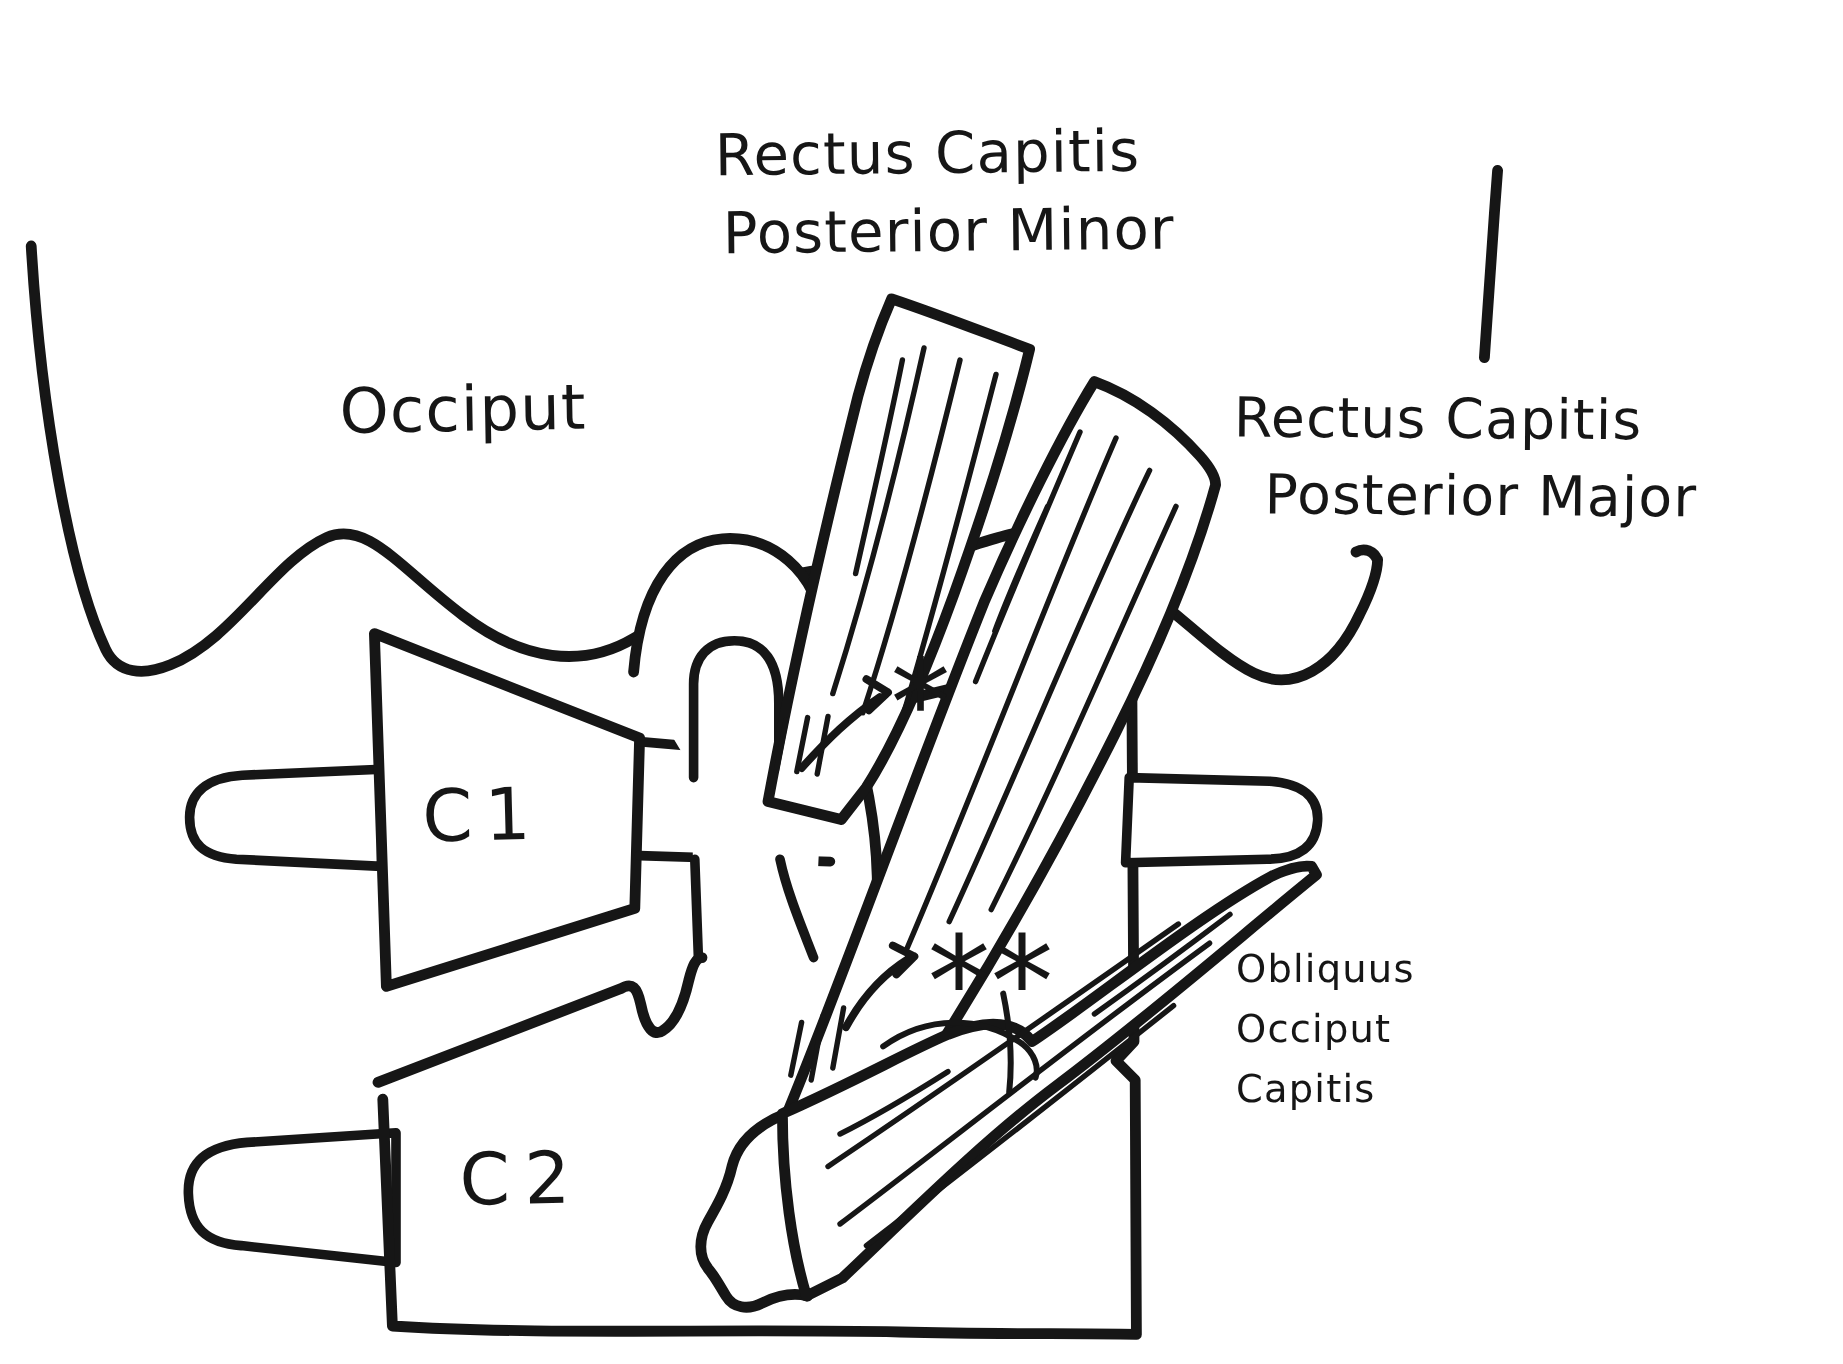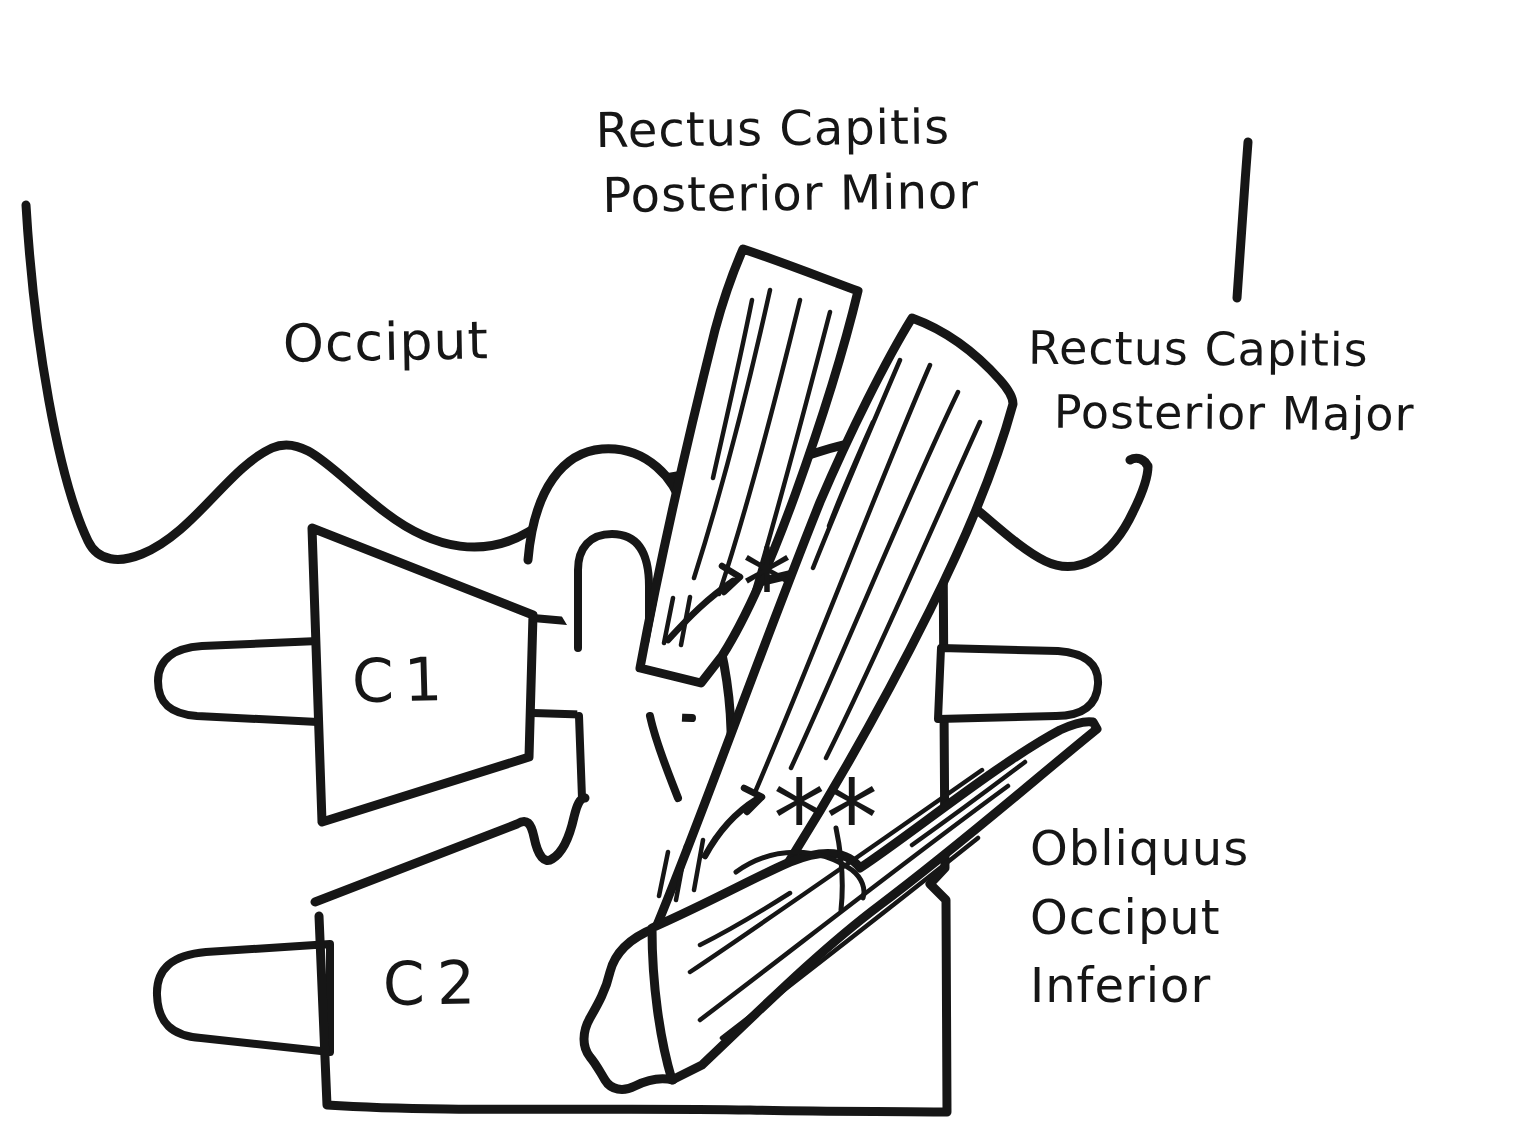--- a/index.html
+++ b/index.html
@@ -18,21 +18,21 @@
     letter-spacing:1px;
     white-space:nowrap;
     font-family:"DejaVu Sans", sans-serif;
   }
   .lbl .ln{display:block;}
   .lbl-minor{left:596px;top:100px;font-size:48px;transform:rotate(-0.6deg);}
   .lbl-minor .ln2{margin-left:6px;margin-top:8px;}
   .lbl-major{left:1028px;top:322px;font-size:46px;transform:rotate(0.4deg);}
   .lbl-major .ln2{margin-left:26px;margin-top:10px;}
   .lbl-occiput{left:283px;top:312px;font-size:52px;transform:rotate(-1deg);}
-  .lbl-obliquus{left:1030px;top:820px;font-size:48px;}
+  .lbl-obliquus{left:1030px;top:789px;font-size:32px;}
   .lbl-obliquus .ln{margin-bottom:12px;}
   .lbl-c1{left:352px;top:645px;font-size:60px;letter-spacing:10px;transform:rotate(-1.5deg);}
   .lbl-c2{left:383px;top:948px;font-size:60px;letter-spacing:12px;transform:rotate(-1deg);}
 </style>
 </head>
 <body>
 
 <div class="canvas">
 
   <svg class="sketch" width="1536" height="1137" viewBox="0 0 1536 1137" fill="none" stroke="#161616" stroke-linecap="round" stroke-linejoin="round">
@@ -155,20 +155,20 @@
   <div class="lbl lbl-major">
     <span class="ln ln1">Rectus Capitis</span>
     <span class="ln ln2">Posterior Major</span>
   </div>
 
   <div class="lbl lbl-occiput">Occiput</div>
 
   <div class="lbl lbl-obliquus">
     <span class="ln">Obliquus</span>
     <span class="ln">Occiput</span>
-    <span class="ln">Inferior</span>
+    <span class="ln">Capitis</span>
   </div>
 
   <div class="lbl lbl-c1">C1</div>
 
   <div class="lbl lbl-c2">C2</div>
 
 </div>
 
 </body></html>

